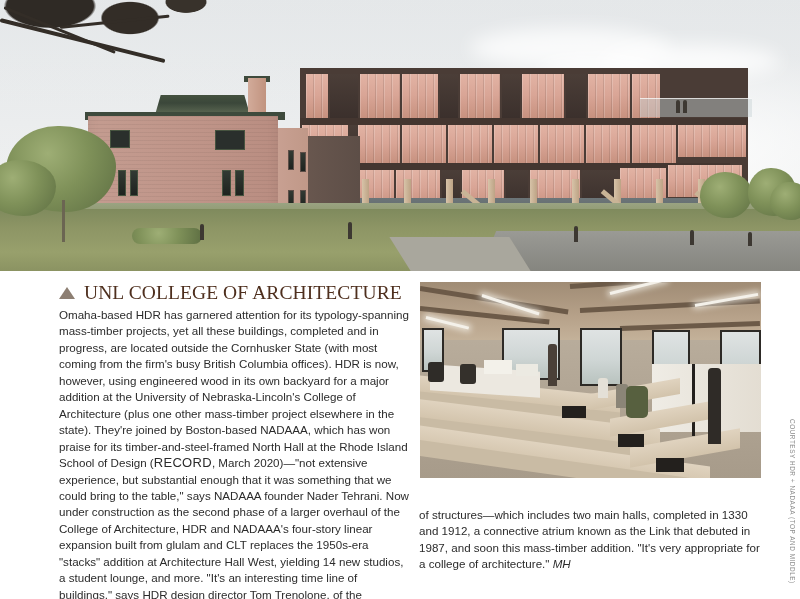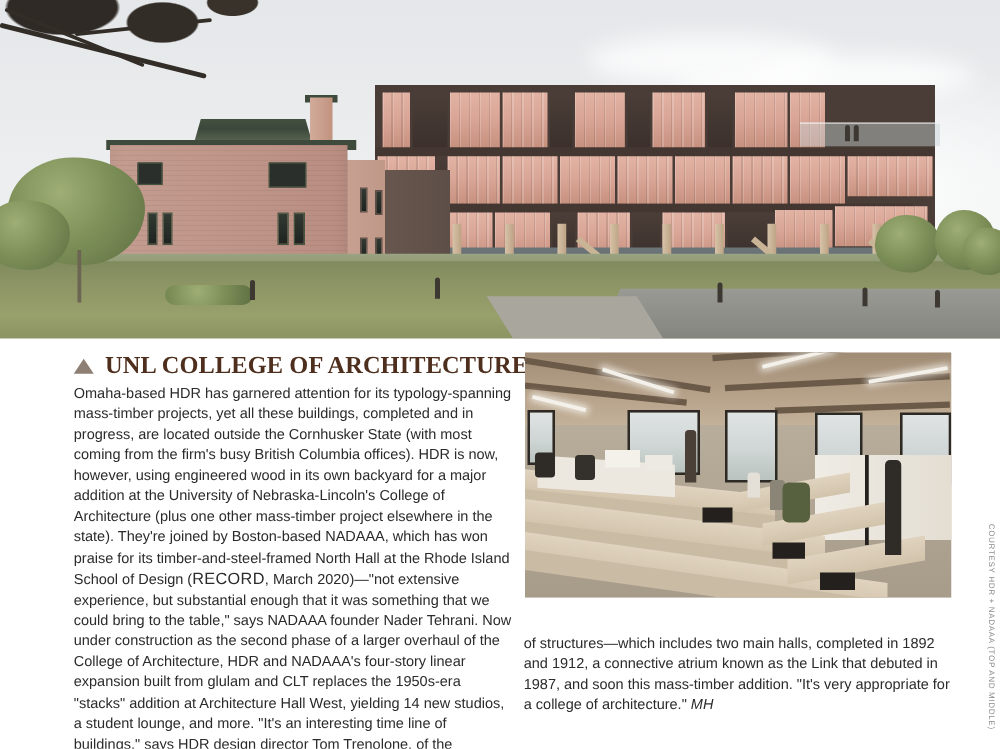--- a/index.html
+++ b/index.html
@@ -218,21 +218,21 @@
     gap: 9px;
   }
   .tri {
     width: 0; height: 0;
     border-left: 8px solid transparent;
     border-right: 8px solid transparent;
     border-bottom: 12px solid #8d7f73;
   }
   .headline {
     font-family: "Liberation Serif", serif;
-    font-weight: bold;
+    font-weight: normal;
     font-size: 19.5px;
     letter-spacing: 0.1px;
     color: #4e2f1e;
     white-space: nowrap;
     text-align: right;
   }
 
   .col-left {
     position: absolute;
     left: 59px; top: 36px;
@@ -499,21 +499,21 @@
     <div class="headline-row">
       <div class="tri"></div>
       <div class="headline">UNL COLLEGE OF ARCHITECTURE</div>
     </div>
 
     <div class="col-left">
       <p class="body-text"><span>Omaha-based HDR has garnered attention for its typology-spanning mass-timber projects, yet all these buildings, completed and in progress, are located outside the Cornhusker State (with most coming from the firm's busy British Columbia offices). HDR is now, however, using engineered wood in its own backyard for a major addition at the University of Nebraska-Lincoln's College of Architecture (plus one other mass-timber project elsewhere in the state). They're joined by Boston-based NADAAA, which has won praise for its timber-and-steel-framed North Hall at the Rhode Island School of Design (</span><span class="sc">RECORD</span><span>, March 2020)—"not extensive experience, but substantial enough that it was something that we could bring to the table," says NADAAA founder Nader Tehrani. Now under construction as the second phase of a larger overhaul of the College of Architecture, HDR and NADAAA's four-story linear expansion built from glulam and CLT replaces the 1950s-era "stacks" addition at Architecture Hall West, yielding 14 new studios, a student lounge, and more. "It's an interesting time line of buildings," says HDR design director Tom Trenolone, of the college's eclectic assemblage</span></p>
     </div>
 
     <div class="col-right">
-      <p class="body-text"><span>of structures—which includes two main halls, completed in 1892 and 1912, a connective atrium known as the Link that debuted in 1987, and soon this mass-timber addition. "It's very appropriate for a college of architecture."</span> <span class="ital">MH</span></p>
+      <p class="body-text"><span>of structures—which includes two main halls, completed in 1330 and 1912, a connective atrium known as the Link that debuted in 1987, and soon this mass-timber addition. "It's very appropriate for a college of architecture."</span> <span class="ital">MH</span></p>
     </div>
 
     <div class="interior-photo">
       <div class="ip-ceiling"></div>
       <div class="ip-floor" style="left:0;top:58px;width:341px;height:138px;"></div>
 
       <div class="ip-beam" style="left:0px;top:4px;width:150px;transform:rotate(9deg);"></div>
       <div class="ip-beam" style="left:0px;top:24px;width:130px;transform:rotate(6deg);"></div>
       <div class="ip-beam" style="left:150px;top:2px;width:190px;transform:rotate(-4deg);"></div>
       <div class="ip-beam" style="left:160px;top:26px;width:180px;transform:rotate(-3deg);"></div>

